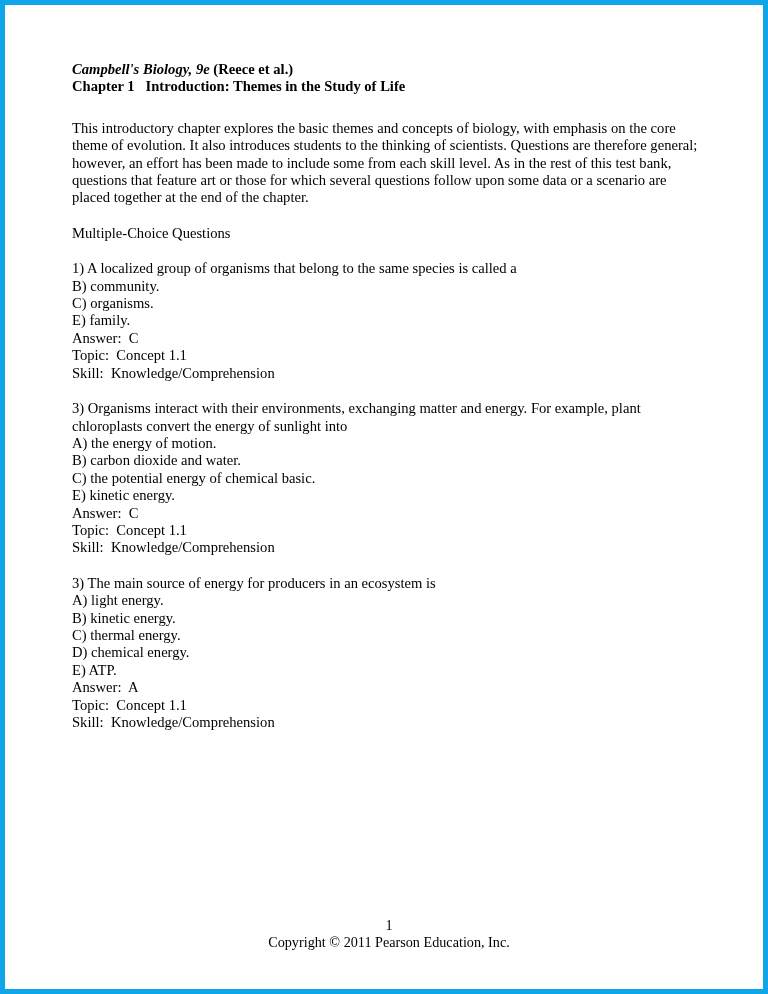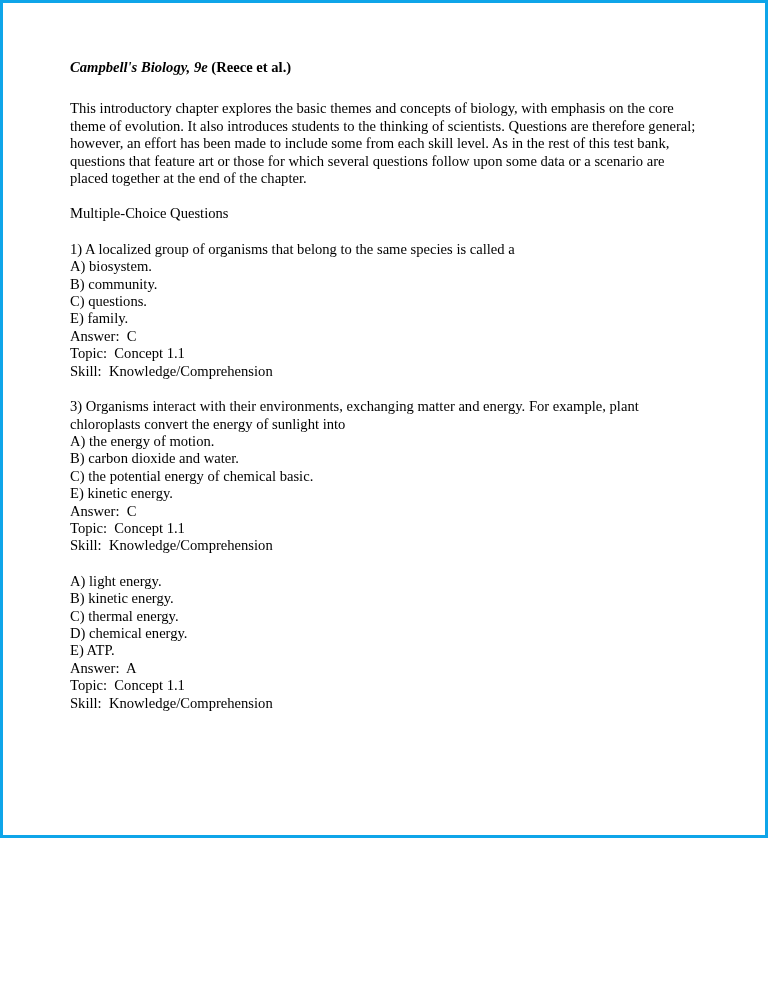--- a/index.html
+++ b/index.html
@@ -6,24 +6,24 @@
   html, body {
     width: 768px;
     height: 994px;
     background: #ffffff;
     font-family: "Liberation Serif", "DejaVu Serif", serif;
     color: #000000;
   }
   .page {
     position: relative;
     width: 768px;
-    height: 838px;
+    height: 994px;
     background: #ffffff;
     overflow: hidden;
-    border: 3px solid #0ea5e9;
+    border: 5px solid #0ea5e9;
   }
   .content {
     position: absolute;
     top: 56px;
     left: 67px;
     width: 636px;
     font-size: 14.6px;
     line-height: 17.4px;
   }
   .bold { font-weight: bold; }
@@ -43,49 +43,50 @@
   }
 </style>
 </head>
 <body>
 
 <div class="page">
   <div class="content">
 
     <div class="header-block">
       <div><span class="bold italic">Campbell's Biology, 9e</span><span class="bold"> (Reece et al.)</span></div>
+      <div class="bold pre">Chapter 1   Introduction: Themes in the Study of Life</div>
     </div>
 
     <div class="block">This introductory chapter explores the basic themes and concepts of biology, with emphasis on the core theme of evolution. It also introduces students to the thinking of scientists. Questions are therefore general; however, an effort has been made to include some from each skill level. As in the rest of this test bank, questions that feature art or those for which several questions follow upon some data or a scenario are placed together at the end of the chapter.</div>
 
     <div class="block">Multiple-Choice Questions</div>
 
     <div class="qblock">
       <div class="pre">1) A localized group of organisms that belong to the same species is called a</div>
-      <div>A) biosystem.</div>
       <div>B) community.</div>
-      <div>C) questions.</div>
+      <div>C) organisms.</div>
       <div>E) family.</div>
       <div class="pre">Answer:  C</div>
       <div class="pre">Topic:  Concept 1.1</div>
       <div class="pre">Skill:  Knowledge/Comprehension</div>
     </div>
 
     <div class="qblock">
       <div class="pre">3) Organisms interact with their environments, exchanging matter and energy. For example, plant chloroplasts convert the energy of sunlight into</div>
       <div>A) the energy of motion.</div>
       <div>B) carbon dioxide and water.</div>
       <div>C) the potential energy of chemical basic.</div>
       <div>E) kinetic energy.</div>
       <div class="pre">Answer:  C</div>
       <div class="pre">Topic:  Concept 1.1</div>
       <div class="pre">Skill:  Knowledge/Comprehension</div>
     </div>
 
     <div class="qblock">
+      <div class="pre">3) The main source of energy for producers in an ecosystem is</div>
       <div>A) light energy.</div>
       <div>B) kinetic energy.</div>
       <div>C) thermal energy.</div>
       <div>D) chemical energy.</div>
       <div>E) ATP.</div>
       <div class="pre">Answer:  A</div>
       <div class="pre">Topic:  Concept 1.1</div>
       <div class="pre">Skill:  Knowledge/Comprehension</div>
     </div>
 

